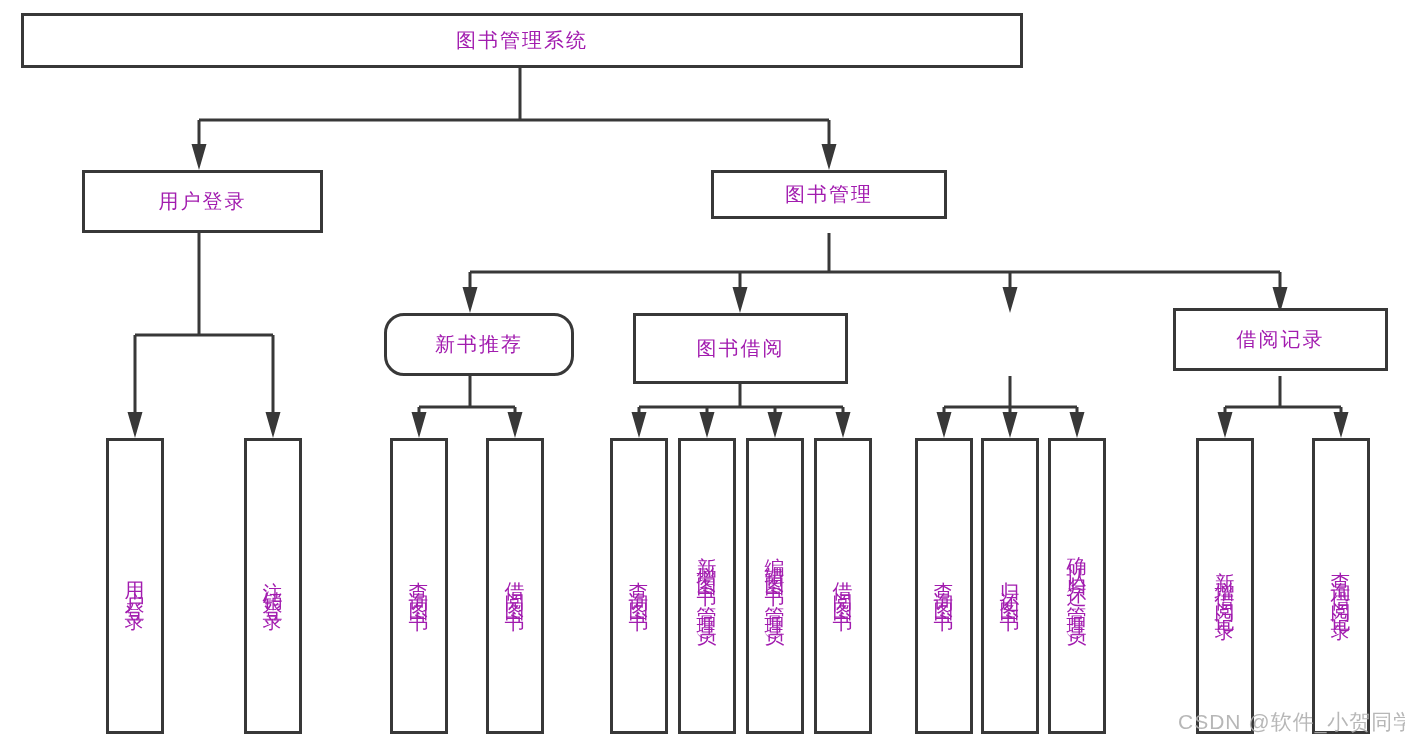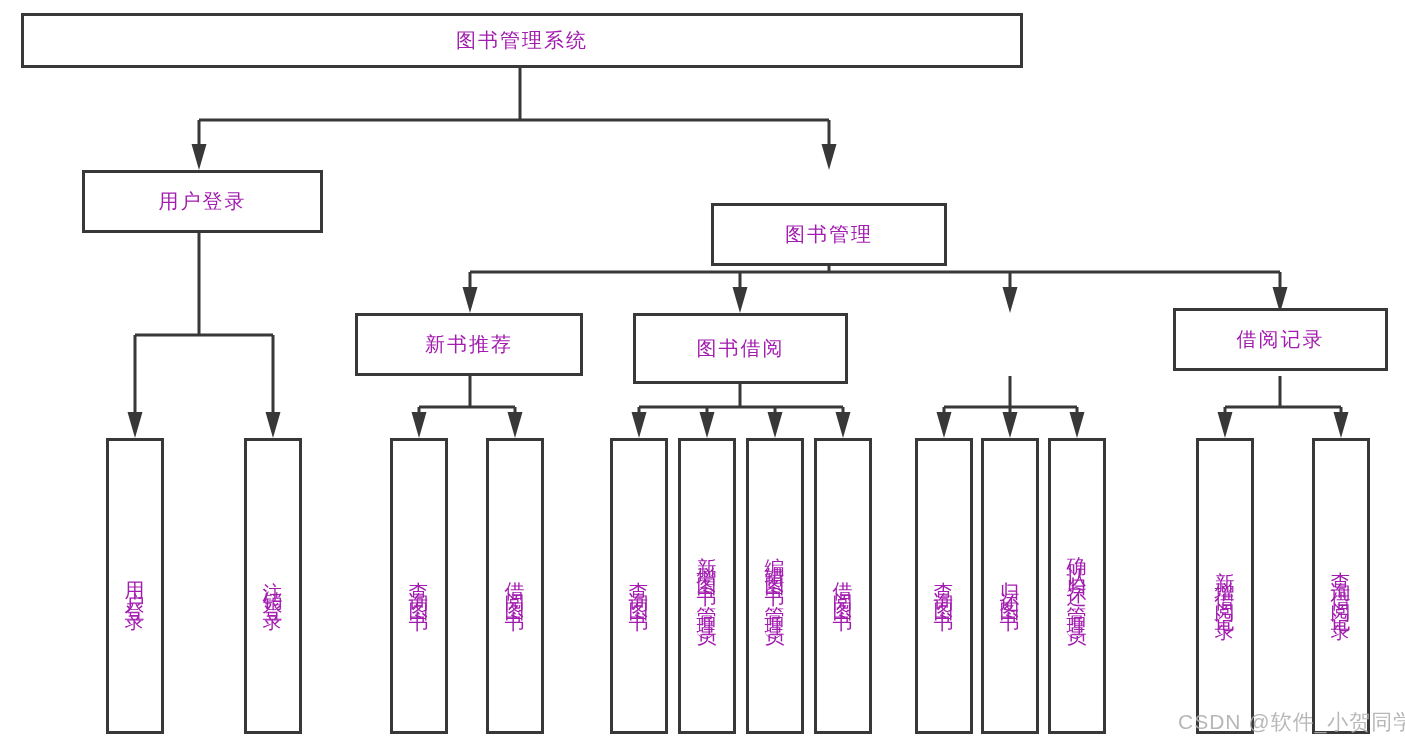--- a/index.html
+++ b/index.html
@@ -107,23 +107,23 @@
              M936.5 412 L951.5 412 L944 438 Z
              M1002.5 412 L1017.5 412 L1010 438 Z
              M1069.5 412 L1084.5 412 L1077 438 Z
              M1217.5 412 L1232.5 412 L1225 438 Z
              M1333.5 412 L1348.5 412 L1341 438 Z"></path>
   </svg>
 
   <div class="node h-node" style="left:21px; top:13px; width:1002px; height:55px;">图书管理系统</div>
 
   <div class="node h-node" style="left:82px; top:170px; width:241px; height:63px;">用户登录</div>
-  <div class="node h-node" style="left:711px; top:170px; width:236px; height:63px;margin-top:33px;">图书管理</div>
+  <div class="node h-node" style="left:711px; top:170px; width:236px; height:49px;">图书管理</div>
 
-  <div class="node h-node" style="left:355px; top:313px; width:228px; height:63px;">新书推荐</div>
+  <div class="node h-node" style="left:384px; top:313px; width:190px; height:63px;border-radius:20px;">新书推荐</div>
   <div class="node h-node" style="left:633px; top:313px; width:215px; height:71px;">图书借阅</div>
   <div class="node h-node" style="left:1173px; top:308px; width:215px; height:63px;">借阅记录</div>
 
   <div class="node v-node" style="left:106px; top:438px; width:58px; height:296px;">用户登录</div>
   <div class="node v-node" style="left:244px; top:438px; width:58px; height:296px;">注销登录</div>
 
   <div class="node v-node" style="left:390px; top:438px; width:58px; height:296px;">查询图书</div>
   <div class="node v-node" style="left:486px; top:438px; width:58px; height:296px;">借阅图书</div>
 
   <div class="node v-node" style="left:610px; top:438px; width:58px; height:296px;">查询图书</div>

